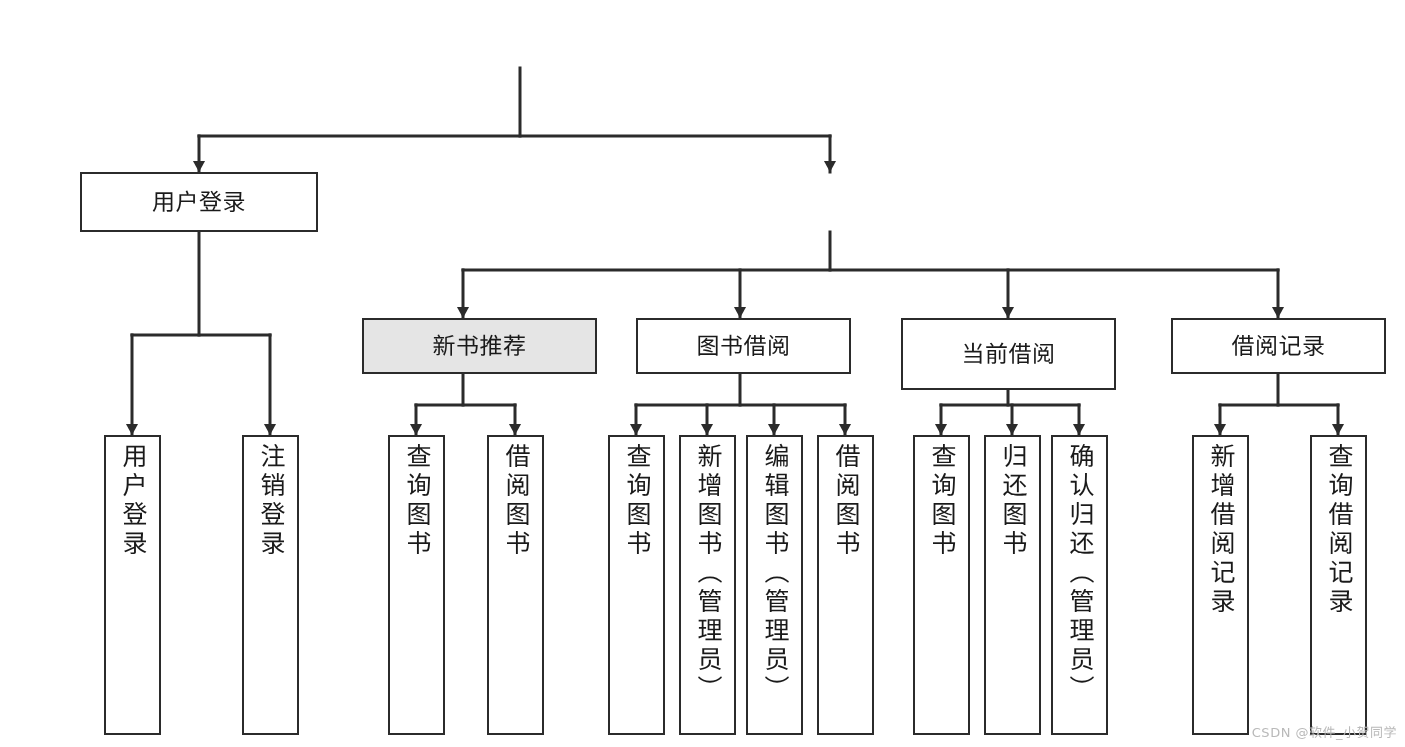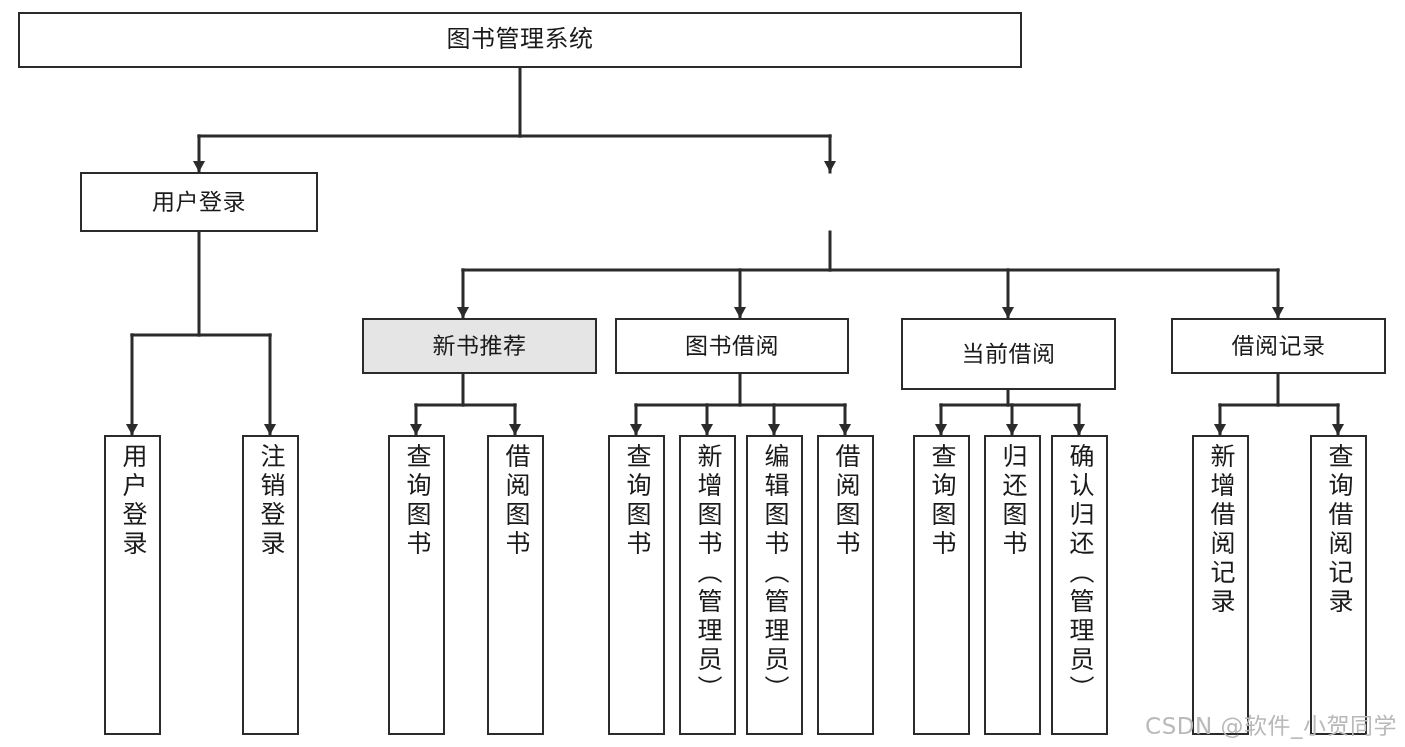--- a/index.html
+++ b/index.html
@@ -62,21 +62,21 @@
     text-orientation: upright;
     font-size: 25px;
     line-height: 1;
     letter-spacing: 4px;
     white-space: nowrap;
   }
   #watermark {
     position: absolute;
     right: 8px;
     bottom: 6px;
-    font-size: 23px;
+    font-size: 13px;
     color: #b9b9b9;
     letter-spacing: 0.5px;
     z-index: 5;
     white-space: nowrap;
     user-select: none;
   }
 </style>
 </head>
 <body>
 
@@ -132,32 +132,29 @@
         <polygon points="1072.95,424 1085.05,424 1079,435" fill="#2b2b2b"></polygon>
         <line x1="1278" y1="374" x2="1278" y2="405" stroke="#2b2b2b" stroke-width="3" stroke-linecap="square"></line>
         <line x1="1220" y1="405" x2="1338" y2="405" stroke="#2b2b2b" stroke-width="3" stroke-linecap="square"></line>
         <line x1="1220" y1="405" x2="1220" y2="435" stroke="#2b2b2b" stroke-width="3" stroke-linecap="square"></line>
         <polygon points="1213.95,424 1226.05,424 1220,435" fill="#2b2b2b"></polygon>
         <line x1="1338" y1="405" x2="1338" y2="435" stroke="#2b2b2b" stroke-width="3" stroke-linecap="square"></line>
         <polygon points="1331.95,424 1344.05,424 1338,435" fill="#2b2b2b"></polygon>
       </g>
   </svg>
 
-  <div class="node root horiz" style="left: 18px; top: 12px; width: 1004px; height: 56px; background: rgb(255, 255, 255); border-color: rgb(43, 43, 43); color: rgb(26, 26, 26);">
-    <span class="node-label">图书管理系统</span>
-  </div>
 
   <div class="node horiz" style="left: 80px; top: 172px; width: 238px; height: 60px; background: rgb(255, 255, 255); border-color: rgb(43, 43, 43); color: rgb(26, 26, 26);">
     <span class="node-label">用户登录</span>
   </div>
 
   <div class="node horiz" style="left: 362px; top: 318px; width: 235px; height: 56px; background: #e5e5e5; border-color: rgb(43, 43, 43); color: rgb(26, 26, 26);">
     <span class="node-label">新书推荐</span>
   </div>
-  <div class="node horiz" style="left: 615px; top: 318px; width: 234px; height: 56px; background: rgb(255, 255, 255); border-color: rgb(43, 43, 43); color: rgb(26, 26, 26);">
+  <div class="node horiz" style="left: 636px; top: 318px; width: 215px; height: 56px; background: rgb(255, 255, 255); border-color: rgb(43, 43, 43); color: rgb(26, 26, 26);">
     <span class="node-label">图书借阅</span>
   </div>
   <div class="node horiz" style="left: 901px; top: 318px; width: 215px; height: 72px; background: rgb(255, 255, 255); border-color: rgb(43, 43, 43); color: rgb(26, 26, 26);">
     <span class="node-label">当前借阅</span>
   </div>
   <div class="node horiz" style="left: 1171px; top: 318px; width: 215px; height: 56px; background: rgb(255, 255, 255); border-color: rgb(43, 43, 43); color: rgb(26, 26, 26);">
     <span class="node-label">借阅记录</span>
   </div>
 
   <div class="node leaf" style="left: 104px; top: 435px; width: 57px; height: 300px; background: rgb(255, 255, 255); border-color: rgb(43, 43, 43); color: rgb(26, 26, 26);">

